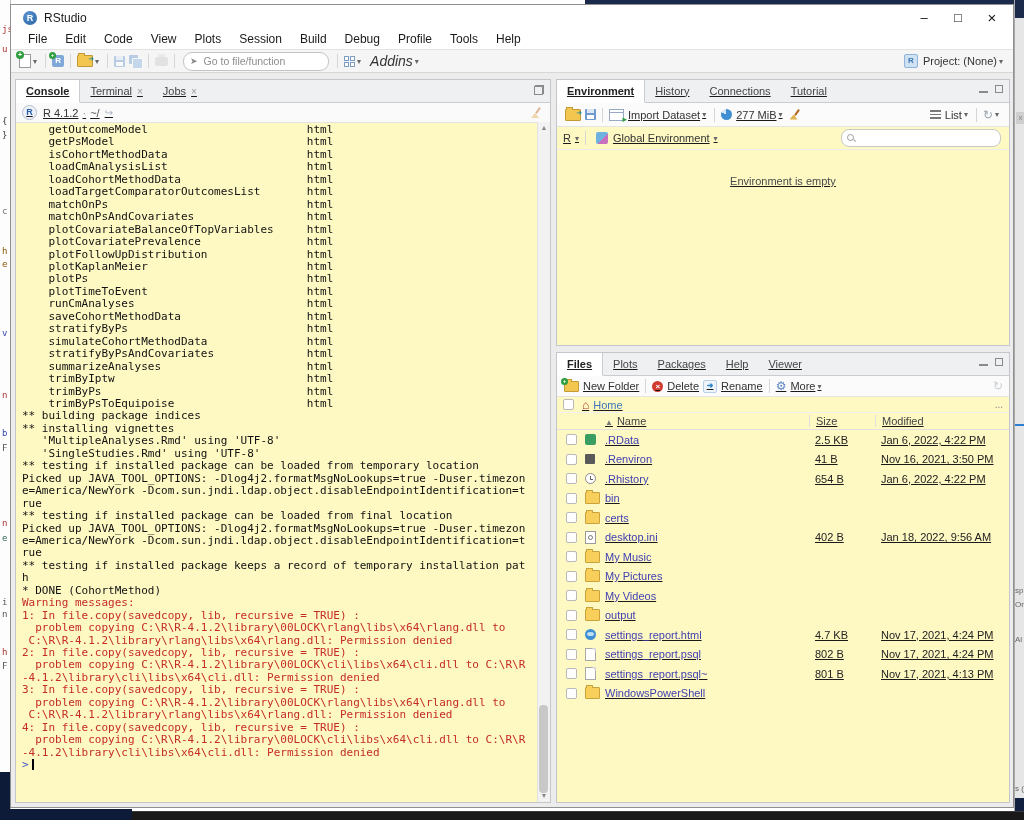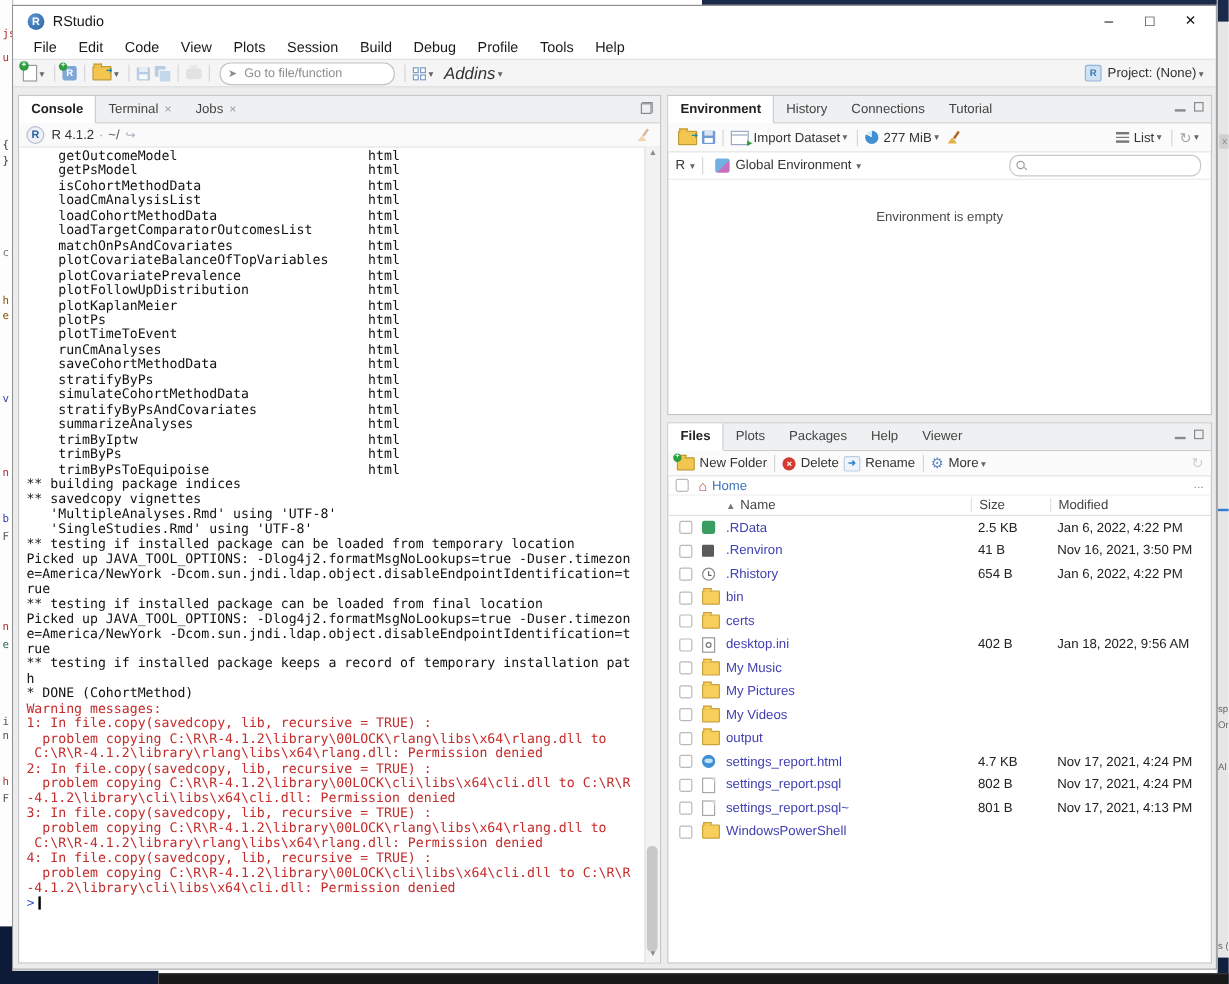--- a/index.html
+++ b/index.html
@@ -63,21 +63,21 @@
   .goto-box input::placeholder{color:#8d8d8d;}
   .ic-grid{width:11px;height:11px;display:grid;grid-template-columns:5px 5px;grid-template-rows:5px 5px;gap:1px;}
   .ic-grid span{background:#fff;border:1px solid #7d9cc3;box-sizing:border-box;}
   .addins-label{font-size:14px;color:#333;margin-left:3px;font-style:italic;}
   .project-box{position:absolute;right:8px;display:flex;align-items:center;}
   .ic-proj{width:12px;height:12px;background:#cfe2f3;border:1px solid #8fb3d9;border-radius:2px;
            color:#3c78b4;font:bold 8px/11px "Liberation Sans",sans-serif;text-align:center;margin-right:5px;}
   .project-label{font-size:11px;color:#333;}
   
   .workspace{position:absolute;left:0;top:68px;width:1002px;height:734px;background:#ececec;}
-  .pane{position:absolute;background:#ffffff;border:1px solid #c3c7cb;box-sizing:border-box;}
+  .pane{position:absolute;background:#fef9c3;border:1px solid #c3c7cb;box-sizing:border-box;text-decoration:underline;}
   #console-pane{left:4px;top:6px;width:536px;height:724px;}
   #env-pane{left:545px;top:6px;width:454px;height:267px;}
   #files-pane{left:545px;top:279px;width:454px;height:451px;}
   
   .tabbar{height:22px;background:#eef0f2;border-bottom:1px solid #c9cdd1;display:flex;position:relative;}
   .tab{font-size:11px;color:#444;padding:0 10px;line-height:21px;display:flex;align-items:center;}
   .tab.active{background:#fff;border-right:1px solid #c9cdd1;font-weight:bold;color:#222;
               border-bottom:1px solid #fff;margin-bottom:-1px;}
   .tab .closex{color:#9a9a9a;font-size:10px;margin-left:5px;}
   .pane-ctrl{position:absolute;right:6px;top:5px;display:flex;align-items:center;gap:7px;}
@@ -344,20 +344,21 @@
   <div class="cline">    getPsModel                             html</div>
 
   <div class="cline">    isCohortMethodData                     html</div>
 
   <div class="cline">    loadCmAnalysisList                     html</div>
 
   <div class="cline">    loadCohortMethodData                   html</div>
 
   <div class="cline">    loadTargetComparatorOutcomesList       html</div>
 
+  <div class="cline">    matchOnPs                              html</div>
 
   <div class="cline">    matchOnPsAndCovariates                 html</div>
 
   <div class="cline">    plotCovariateBalanceOfTopVariables     html</div>
 
 
   <div class="cline">    plotCovariatePrevalence                html</div>
 
   <div class="cline">    plotFollowUpDistribution               html</div>
 
@@ -382,21 +383,21 @@
   <div class="cline">    summarizeAnalyses                      html</div>
 
   <div class="cline">    trimByIptw                             html</div>
 
   <div class="cline">    trimByPs                               html</div>
 
   <div class="cline">    trimByPsToEquipoise                    html</div>
 
   <div class="cline">** building package indices</div>
 
-  <div class="cline">** savedcopy vignettes</div>
+  <div class="cline">** installing vignettes</div>
 
   <div class="cline">   'MultipleAnalyses.Rmd' using 'UTF-8'</div>
 
   <div class="cline">   'SingleStudies.Rmd' using 'UTF-8'</div>
 
   <div class="cline">** testing if installed package can be loaded from temporary location</div>
 
   <div class="cline">Picked up JAVA_TOOL_OPTIONS: -Dlog4j2.formatMsgNoLookups=true -Duser.timezon</div>
 
   <div class="cline">e=America/NewYork -Dcom.sun.jndi.ldap.object.disableEndpointIdentification=t</div>

